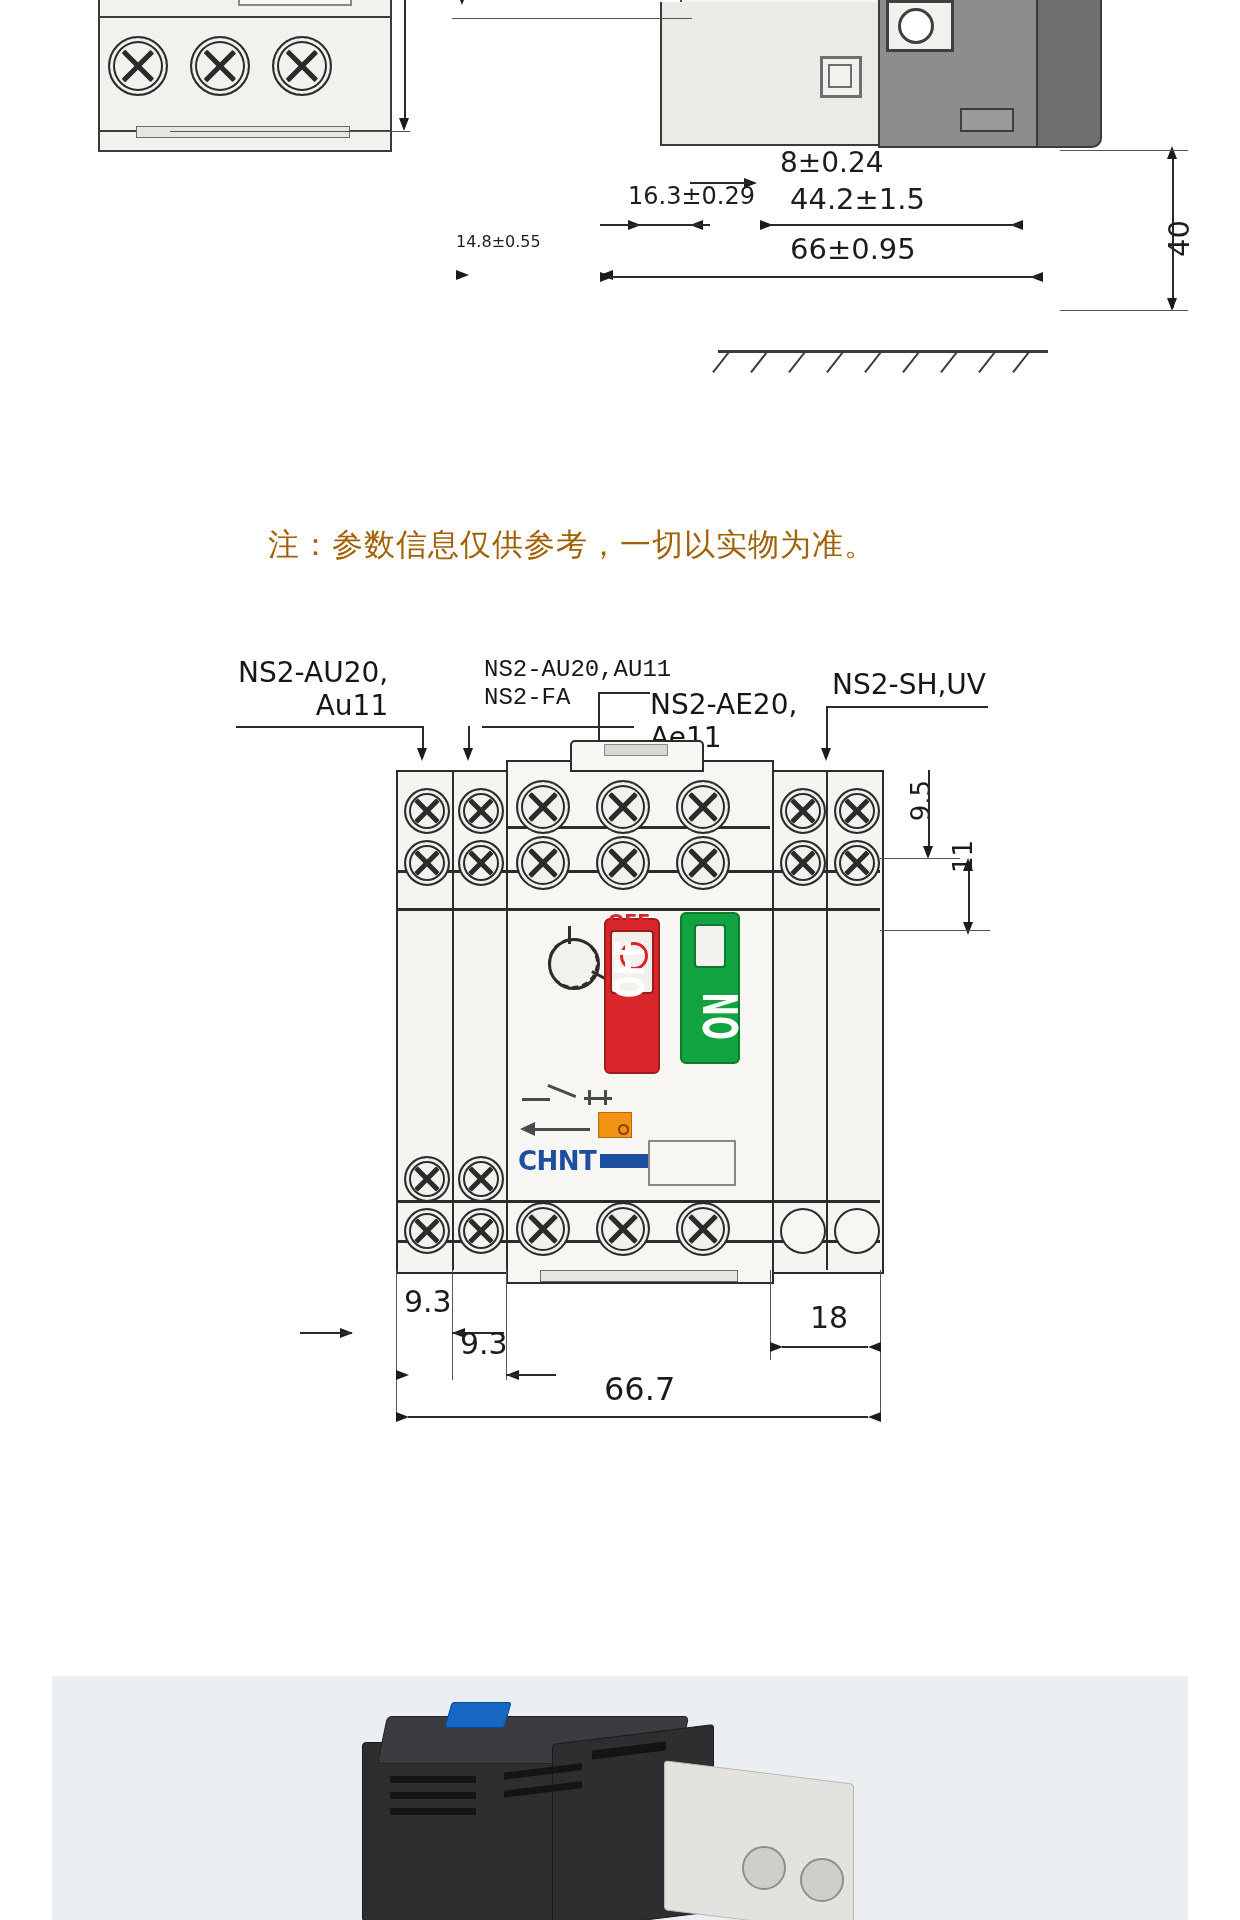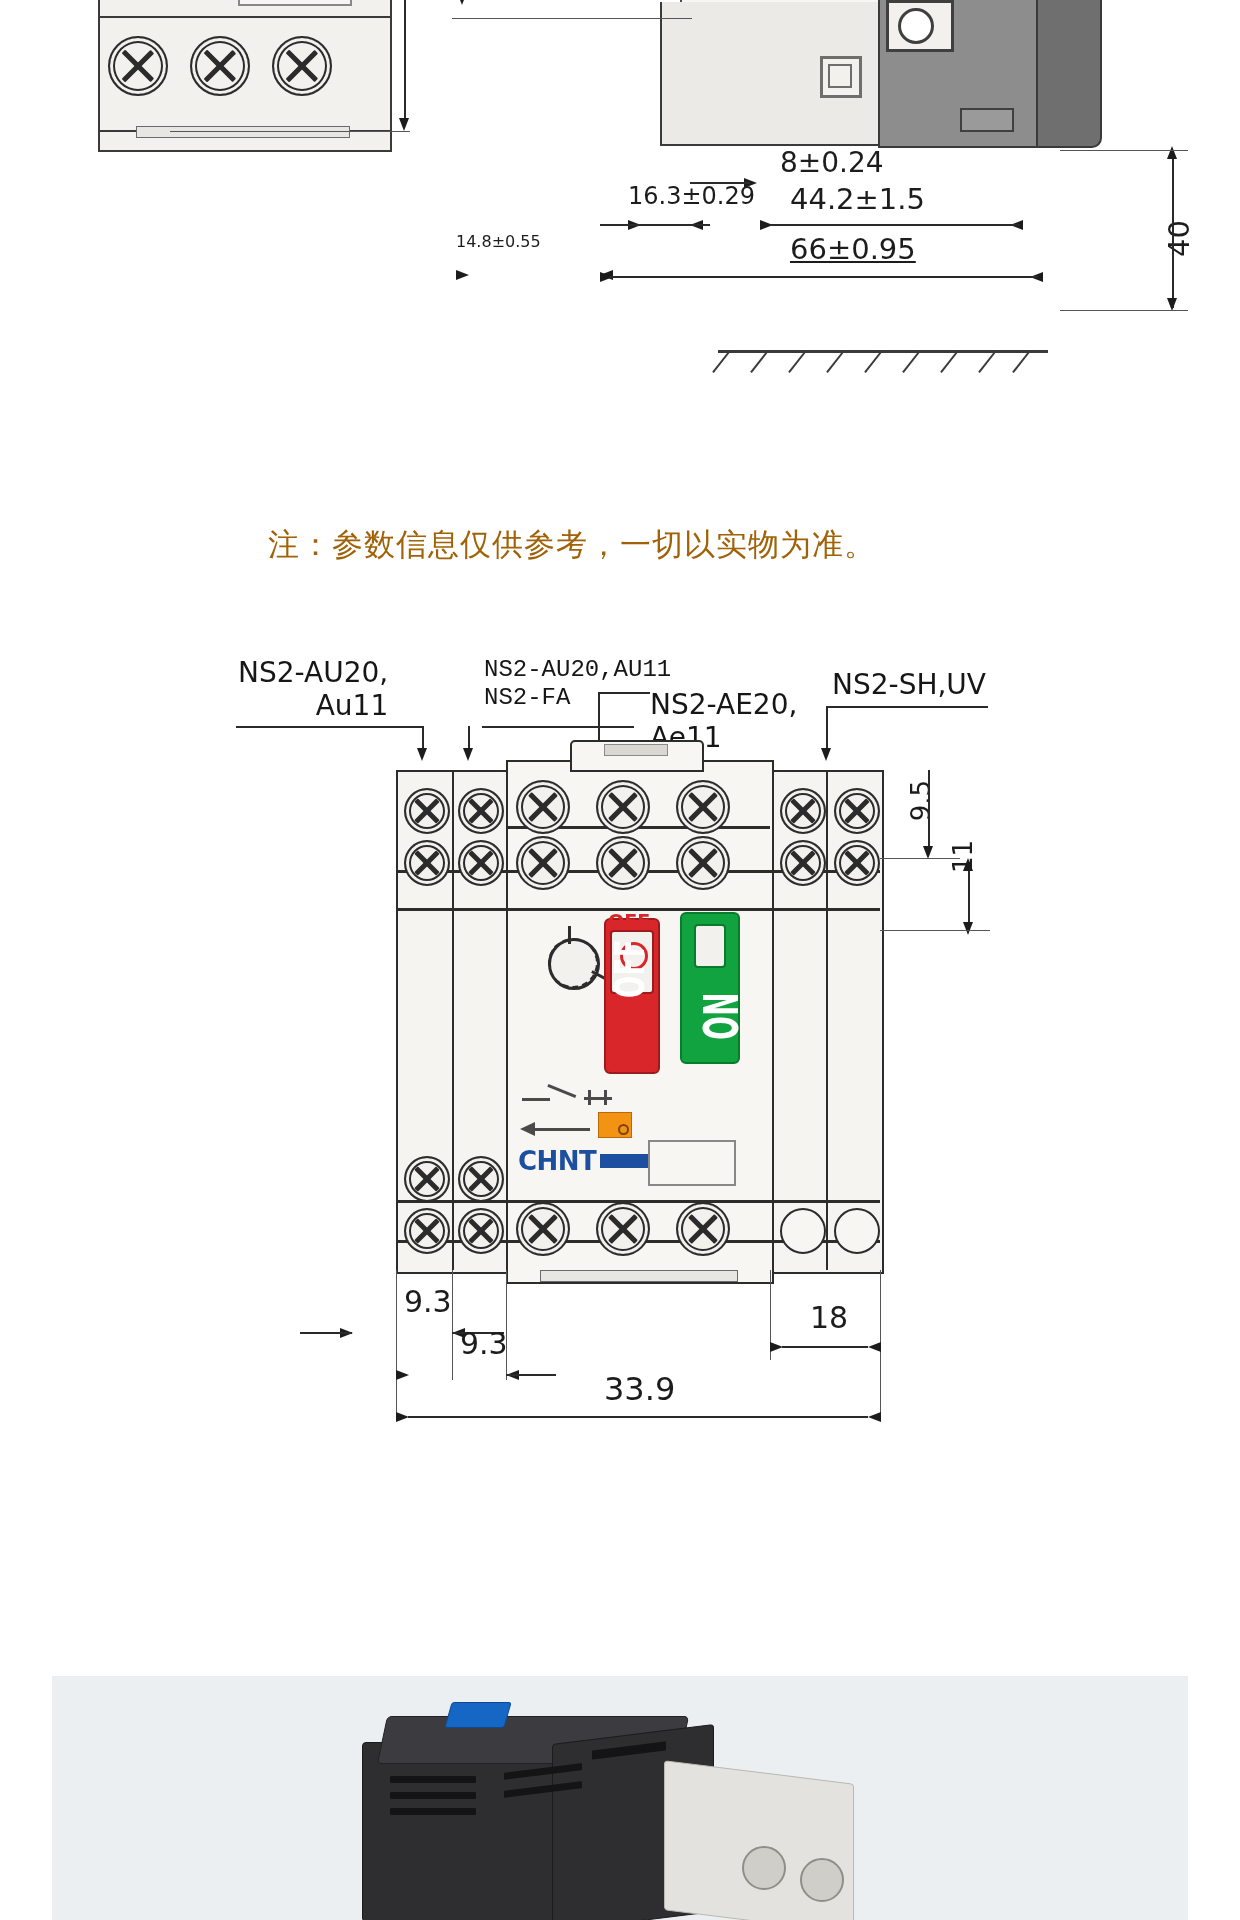--- a/index.html
+++ b/index.html
@@ -156,21 +156,21 @@
 
     <div class="dimtext" style="left:790px;top:302px;font-size:29px;">44.2±1.5</div>
     <div class="arrowR" style="left:760px;top:340px;"></div>
     <div class="arrowL" style="left:1010px;top:340px;"></div>
     <div class="line hline" style="left:770px;top:344px;width:250px;"></div>
 
     <div class="dimtext" style="left:456px;top:352px;font-size:16px;">14.8±0.55</div>
     <div class="arrowR" style="left:456px;top:390px;"></div>
     <div class="arrowL" style="left:600px;top:390px;"></div>
 
-    <div class="dimtext" style="left:790px;top:352px;font-size:29px;text-decoration:underline;">66±0.95</div>
+    <div class="dimtext" style="left:790px;top:352px;font-size:29px;">66±0.95</div>
     <div class="arrowR" style="left:600px;top:392px;"></div>
     <div class="arrowL" style="left:1030px;top:392px;"></div>
     <div class="line hline" style="left:610px;top:396px;width:428px;"></div>
 
     <div class="hatch" style="left:718px;top:470px;width:330px;height:34px;">
       <div class="base"></div>
       <div class="tick" style="left:10px;"></div>
       <div class="tick" style="left:48px;"></div>
       <div class="tick" style="left:86px;"></div>
       <div class="tick" style="left:124px;"></div>
@@ -394,21 +394,21 @@
     <div class="dimtext" style="left:460px;top:686px;font-size:30px;">9.3</div>
     <div class="arrowR" style="left:396px;top:730px;"></div>
     <div class="arrowL" style="left:506px;top:730px;"></div>
     <div class="line hline" style="left:506px;top:734px;width:50px;"></div>
 
     <div class="dimtext" style="left:810px;top:660px;font-size:30px;">18</div>
     <div class="arrowR" style="left:770px;top:702px;"></div>
     <div class="arrowL" style="left:868px;top:702px;"></div>
     <div class="line hline" style="left:782px;top:706px;width:86px;"></div>
 
-    <div class="dimtext" style="left:604px;top:730px;font-size:32px;">33.9</div>
+    <div class="dimtext" style="left:604px;top:730px;font-size:32px;">66.7</div>
     <div class="arrowR" style="left:396px;top:772px;"></div>
     <div class="arrowL" style="left:868px;top:772px;"></div>
     <div class="line hline" style="left:408px;top:776px;width:460px;"></div>
   </div>
 
 
   <div class="photo-panel">
     <div class="ph ph-dark" style="left:310px;top:66px;width:220px;height:178px;border-radius:4px;"></div>
     <div class="ph ph-mid" style="left:330px;top:40px;width:300px;height:46px;border-radius:5px;transform:skewX(-12deg);"></div>
     <div class="ph ph-dark" style="left:500px;top:58px;width:160px;height:186px;border-radius:4px;transform:skewY(-7deg);"></div>

